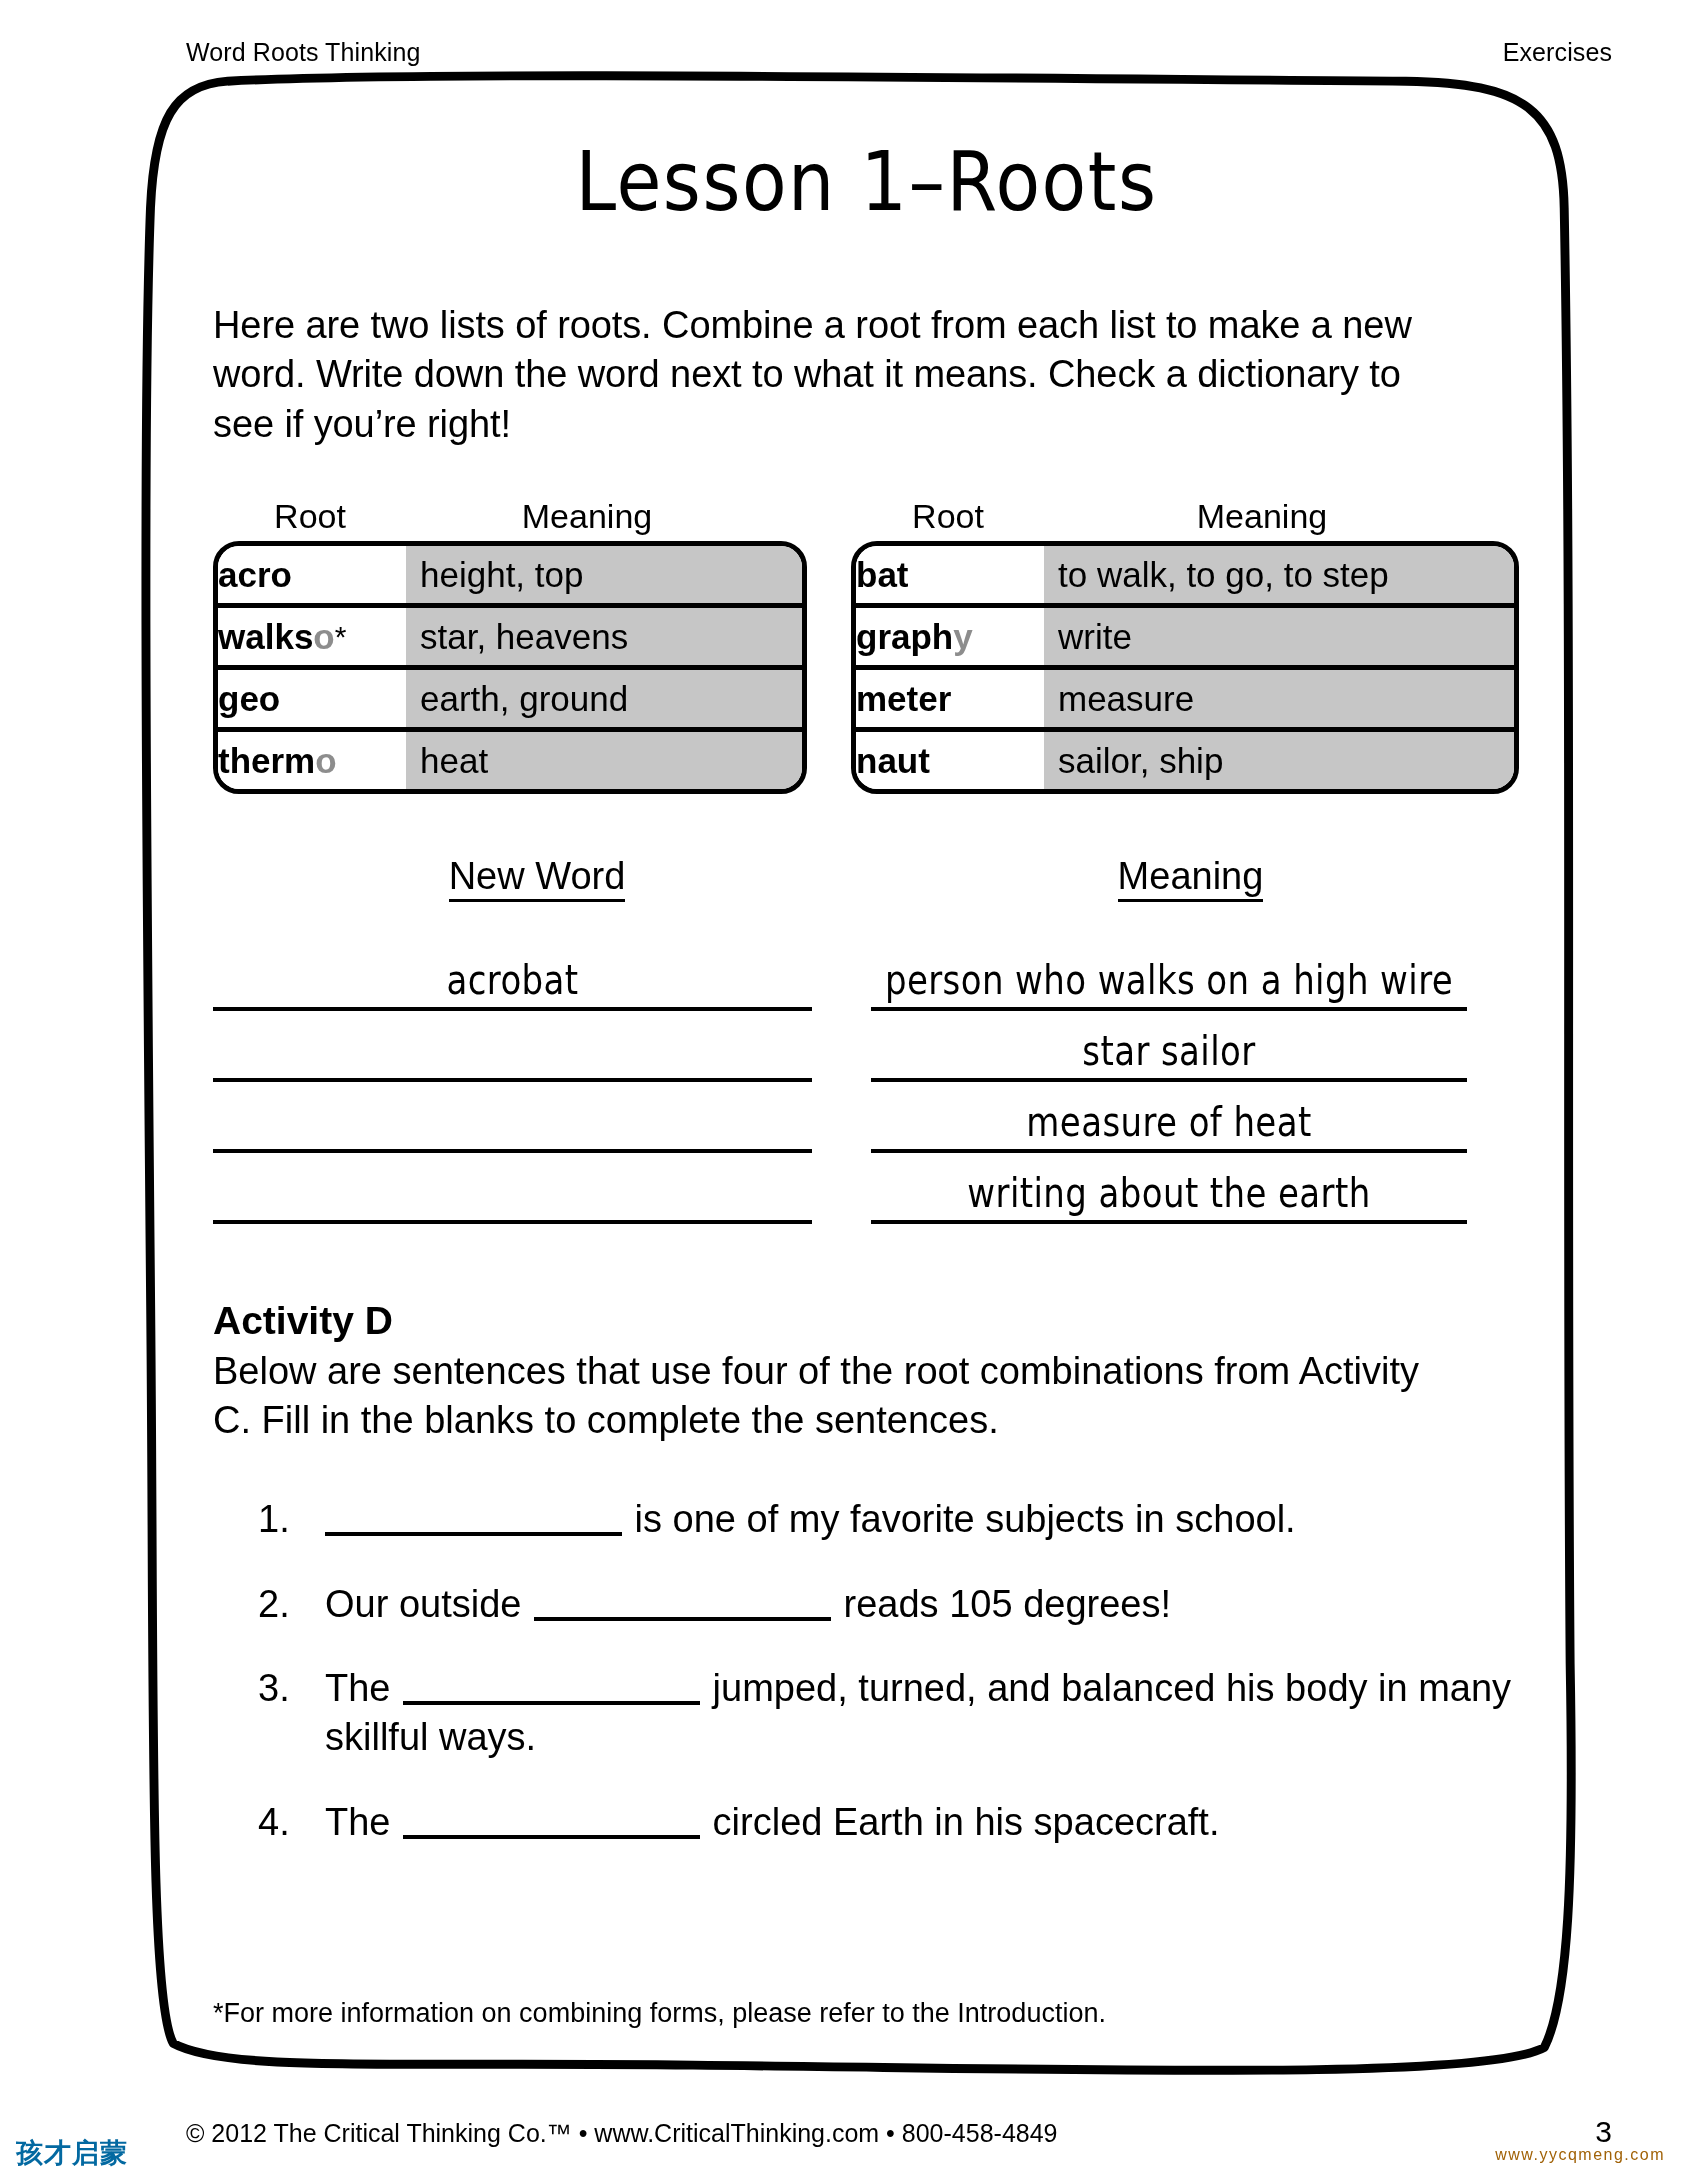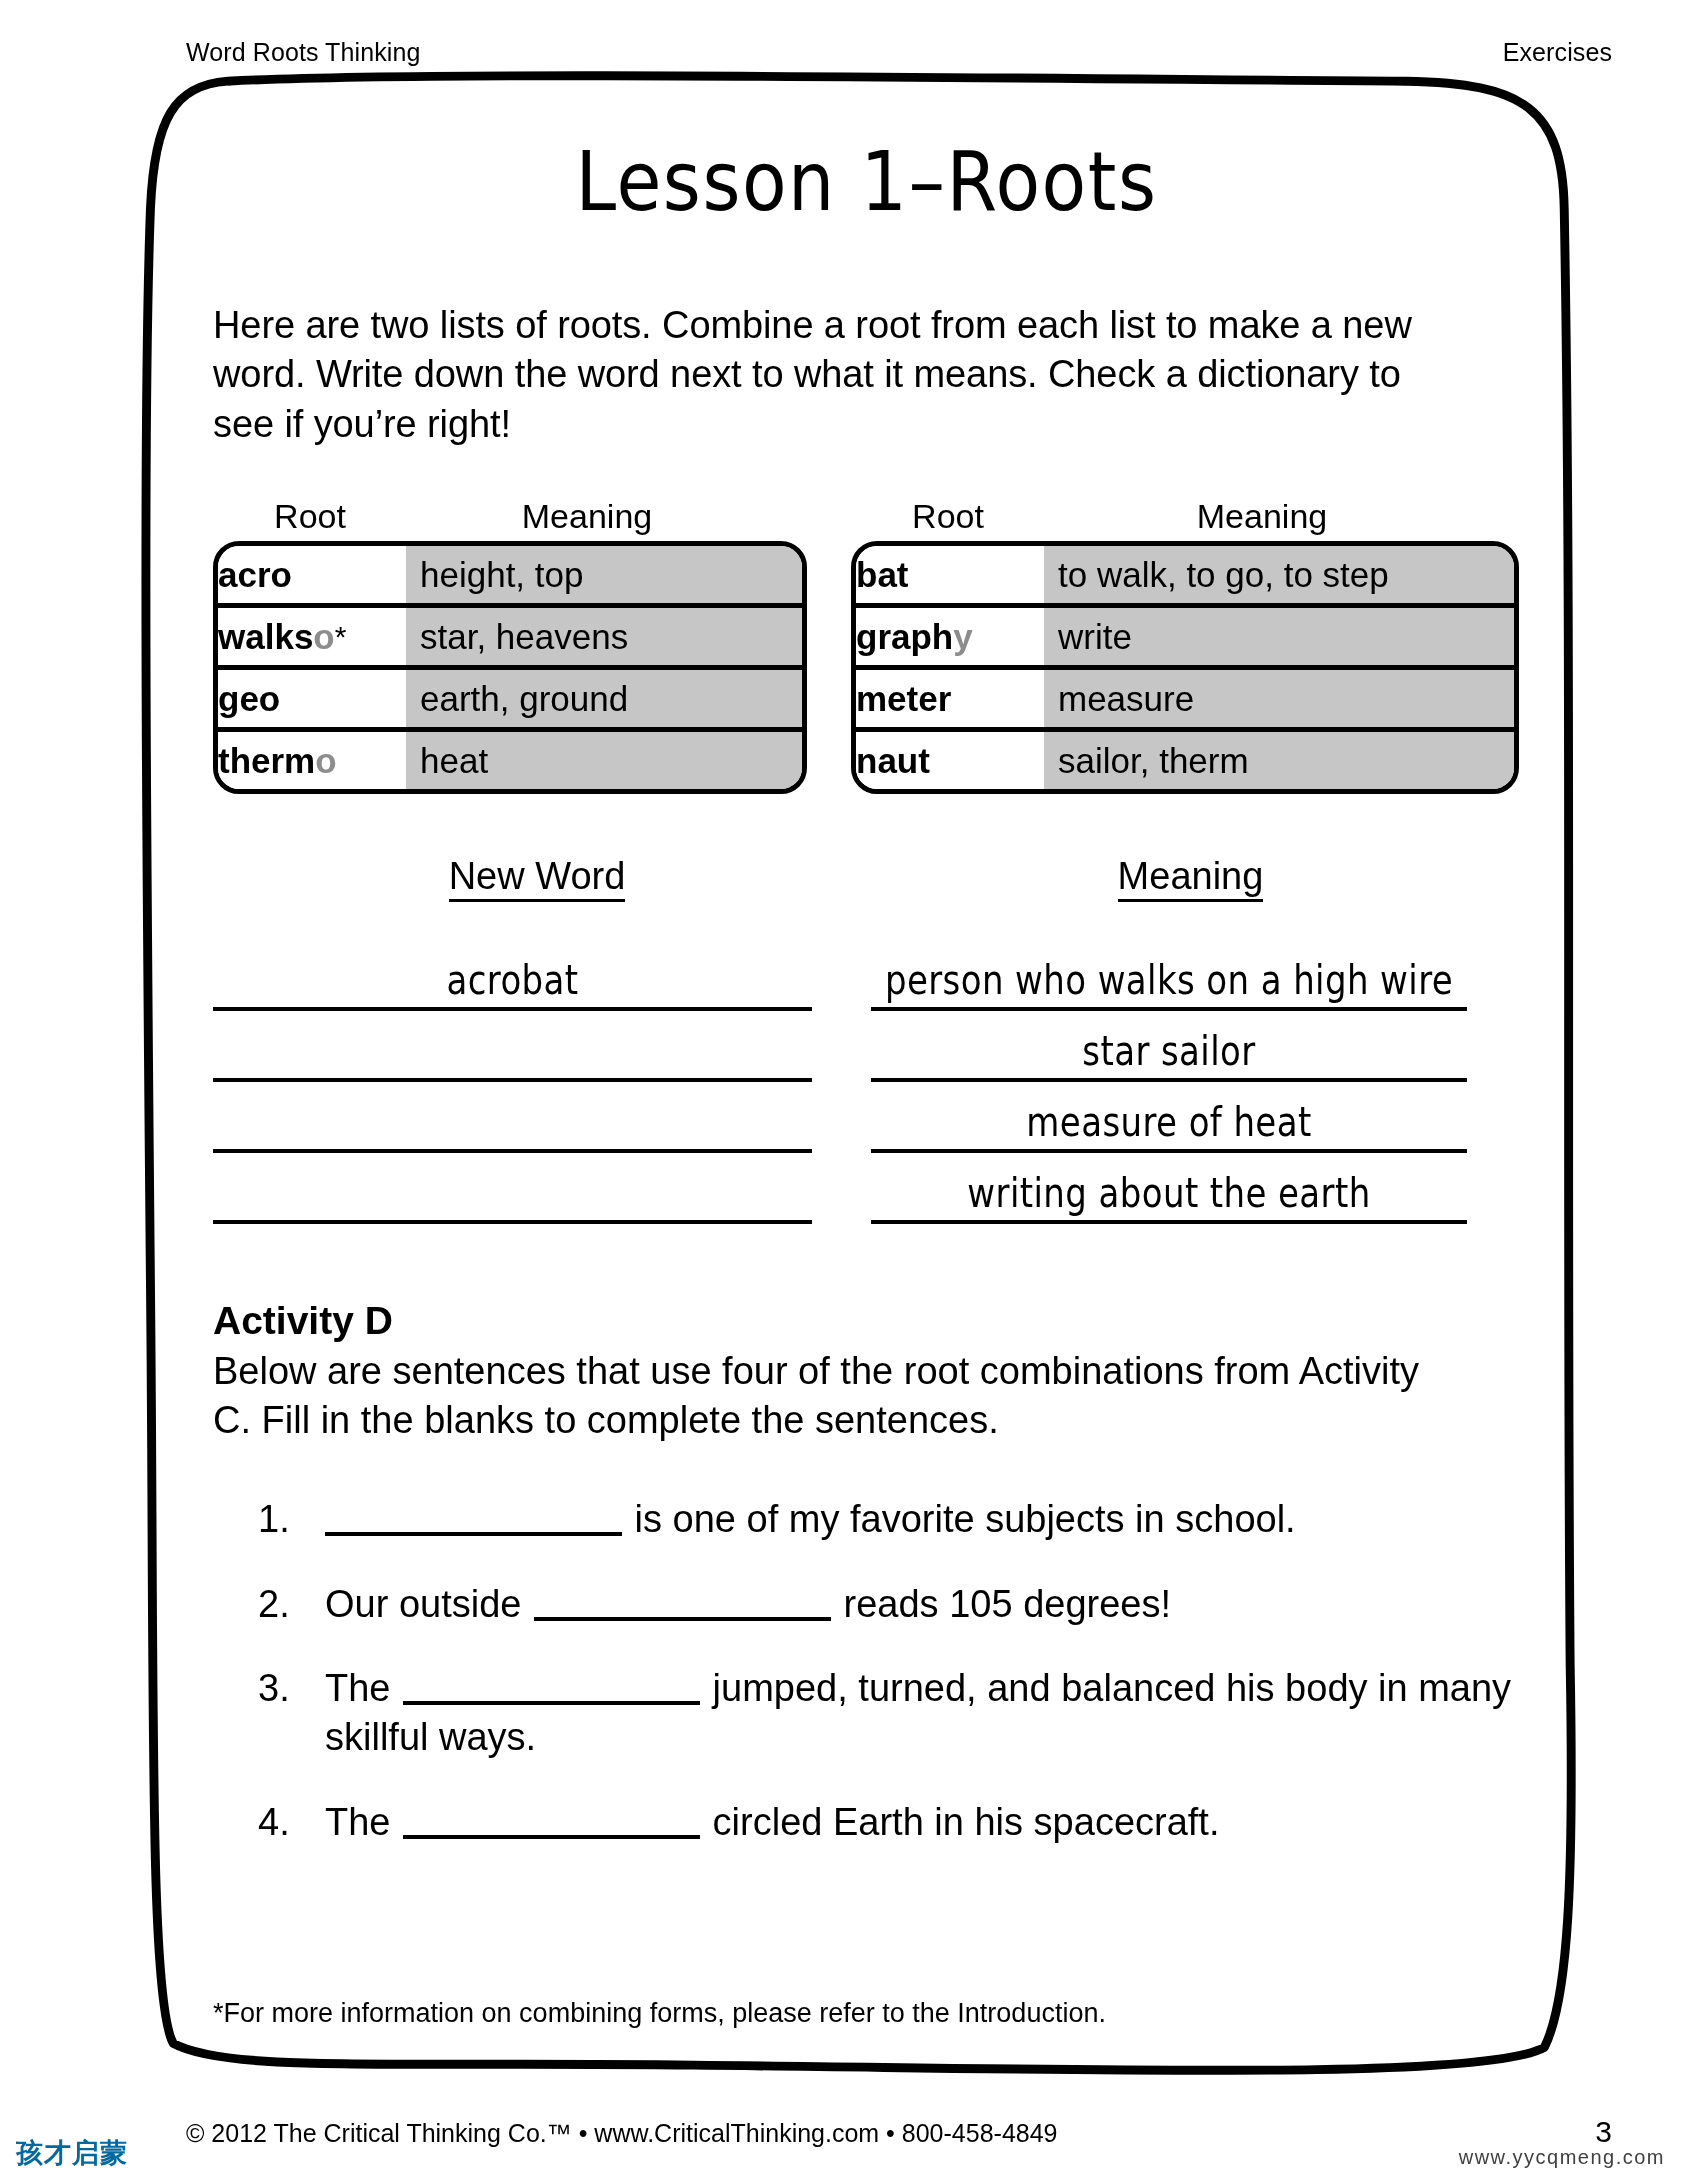--- a/index.html
+++ b/index.html
@@ -183,21 +183,21 @@
   }
   .pagenum{font-size:30px;}
 
   
   .wm-left{
     position:absolute;left:16px;top:2135px;
     font-size:27px;color:#0369a1;letter-spacing:1px;font-weight:bold;
   }
   .wm-right{
     position:absolute;right:18px;top:2146px;
-    font-size:20px;color:#404040;letter-spacing:1.5px;
+    font-size:16px;color:#a16207;letter-spacing:1.5px;
   }
 </style>
 </head>
 <body>
 
 <div class="page">
 
   <div class="runhead">
     <span>Word Roots Thinking</span>
     <span>Exercises</span>
@@ -287,21 +287,21 @@
                 <span>meter</span>
                 <span class="ghost"></span>
               </div>
             <div class="cell-mean">measure</div>
           </div>
           <div class="row">
             <div class="cell-root">
                 <span>naut</span>
                 <span class="ghost"></span>
               </div>
-            <div class="cell-mean">sailor, therm</div>
+            <div class="cell-mean">sailor, ship</div>
           </div>
         </div>
       </div>
 
     </div>
 
     <div class="ans-head">
       <div class="hw"><u>New Word</u></div>
       <div class="hm"><u>Meaning</u></div>
     </div>

